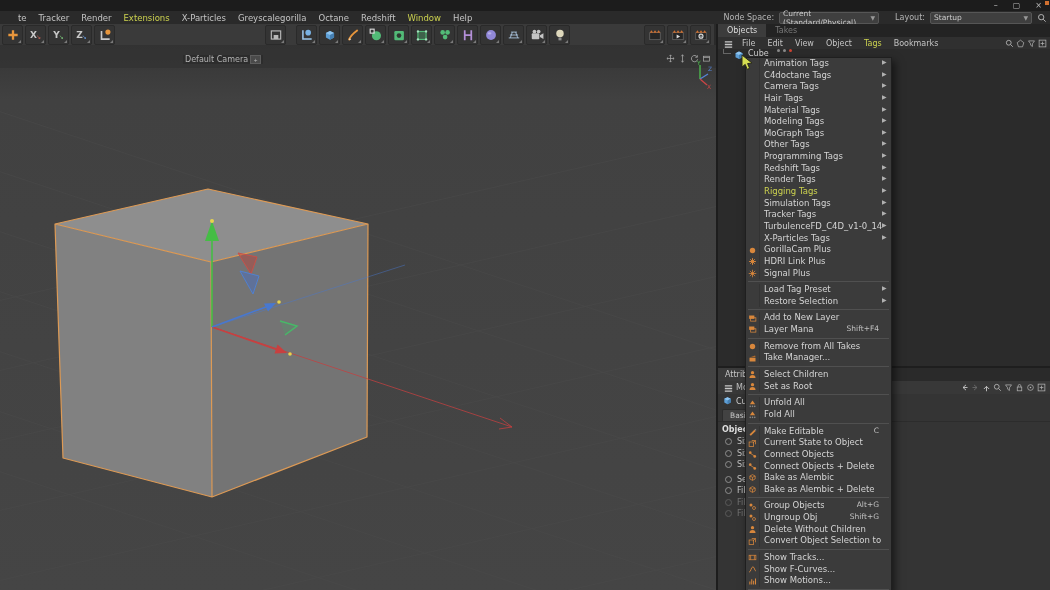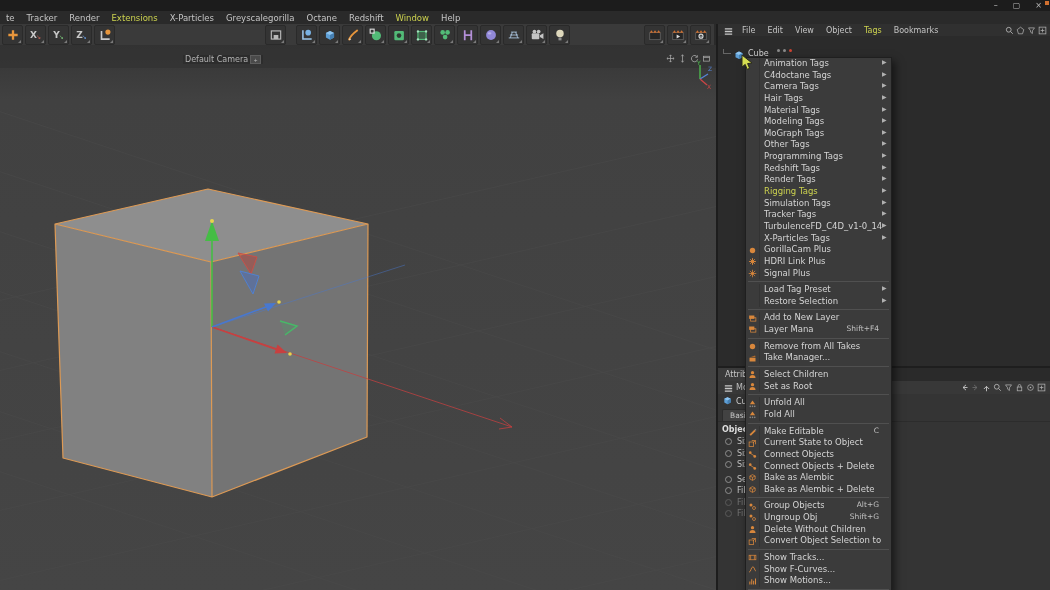--- a/index.html
+++ b/index.html
@@ -5,21 +5,21 @@
   html,body{margin:0;padding:0;background:#111;}
   #root{position:relative;width:1050px;height:590px;overflow:hidden;background:#2a2a2a;
         font-family:"DejaVu Sans","Liberation Sans",sans-serif;color:#c8c8c8;
         -webkit-font-smoothing:antialiased;}
   
   .titlebar{position:absolute;top:0;left:0;right:0;height:11px;background:#1c1c1c;}
   .win-controls{position:absolute;right:8px;top:0;height:11px;display:flex;gap:15px;align-items:center;}
   .win-btn{font-size:8px;color:#b8b8b8;line-height:11px;cursor:default;}
   .corner-dot{position:absolute;right:1px;top:1px;width:4px;height:4px;background:#d07030;}
   
-  .menubar{position:absolute;top:11px;left:0;right:0;height:13px;background:#2a2a2a;display:flex;align-items:center;font-size:8.5px;}
+  .menubar{position:absolute;top:11px;left:12px;right:0;height:13px;background:#2a2a2a;display:flex;align-items:center;font-size:8.5px;}
   .menubar .mi{padding:0 6px;color:#c4c4c4;white-space:nowrap;}
   .menubar .mi.accent{color:#ccd24f;}
   .mb-right{position:absolute;right:3px;top:11px;height:13px;display:flex;align-items:center;font-size:8px;color:#b4b4b4;gap:5px;}
   .dropdown{background:#3f3f3f;border:1px solid #565656;border-radius:2px;height:10px;display:flex;align-items:center;padding:0 3px;font-size:7.5px;color:#ccc;}
   .dd-chev{font-size:6px;color:#999;margin-left:5px;}
   .mb-icon{width:10px;height:10px;}
   
   .toolbar{position:absolute;top:24px;left:0;width:714px;height:21px;background:#3a3a3a;border-bottom:1px solid #262626;display:flex;align-items:center;}
   .tb-btn{width:19px;height:18px;background:#343434;border:1px solid #2a2a2a;border-radius:2px;margin-left:2px;display:flex;align-items:center;justify-content:center;position:relative;flex:none;}
   .tb-btn::after{content:"";position:absolute;right:1px;bottom:1px;border-left:3px solid transparent;border-bottom:3px solid #7a7a7a;}
@@ -103,20 +103,37 @@
       <span class="mi">Tracker</span>
       <span class="mi">Render</span>
       <span class="mi accent">Extensions</span>
       <span class="mi">X-Particles</span>
       <span class="mi">Greyscalegorilla</span>
       <span class="mi">Octane</span>
       <span class="mi">Redshift</span>
       <span class="mi accent">Window</span>
       <span class="mi">Help</span>
     </div>
+  <div class="mb-right">
+    <span>Node Space:</span>
+    <span class="dropdown" style="width:92px">
+      <span>Current (Standard/Physical)</span>
+      <span class="dd-chev" style="margin-left:auto">▼</span>
+    </span>
+    <span style="width:6px"></span>
+    <span>Layout:</span>
+    <span class="dropdown" style="width:94px">
+      <span>Startup</span>
+      <span class="dd-chev" style="margin-left:auto">▼</span>
+    </span>
+    <span class="mb-icon" id="mb-search"><svg viewBox="0 0 12 12">
+          <circle cx="5" cy="5" r="3.2" fill="none" stroke="#b0b0b0" stroke-width="1.2"></circle>
+          <path d="M7.4 7.4 10.4 10.4" stroke="#b0b0b0" stroke-width="1.2"></path>
+        </svg></span>
+  </div>
 
   <div class="toolbar">
     <span class="tb-btn" id="tb-add">
         <svg viewBox="0 0 12 12">
           <path d="M6 2v8M2 6h8" stroke="#e8963c" stroke-width="2" fill="none"></path>
         </svg>
       </span>
     <span id="tb-axis-locks" style="display:flex">
         <span class="tb-btn">
           <span class="axis-letter">X</span>
@@ -318,20 +335,24 @@
       <line x1="13" y1="20" x2="13" y2="6" stroke="#4ec14e" stroke-width="1.3"></line>
       <line x1="13" y1="20" x2="21" y2="15" stroke="#5585d8" stroke-width="1.3"></line>
       <line x1="13" y1="20" x2="20" y2="26" stroke="#cc4545" stroke-width="1.3"></line>
       <text x="10" y="6" font-size="6" fill="#4ec14e">Y</text>
       <text x="21" y="12" font-size="6" fill="#5585d8">Z</text>
       <text x="20" y="30" font-size="6" fill="#cc4545">X</text>
     </svg>
   </div>
 
   <div class="rpanel">
+    <div class="om-tabs" id="om-tabs">
+        <span class="om-tab active">Objects</span>
+        <span class="om-tab">Takes</span>
+      </div>
     <div class="om-menu">
       <span class="ham" id="om-ham"><svg viewBox="0 0 12 12">
             <path d="M2 3.2h8M2 6h8M2 8.8h8" stroke="#c8c8c8" stroke-width="1.4"></path>
           </svg></span>
       <span id="om-menu-items" style="display:flex">
           <span class="mi">File</span>
           <span class="mi">Edit</span>
           <span class="mi">View</span>
           <span class="mi">Object</span>
           <span class="mi accent">Tags</span>

